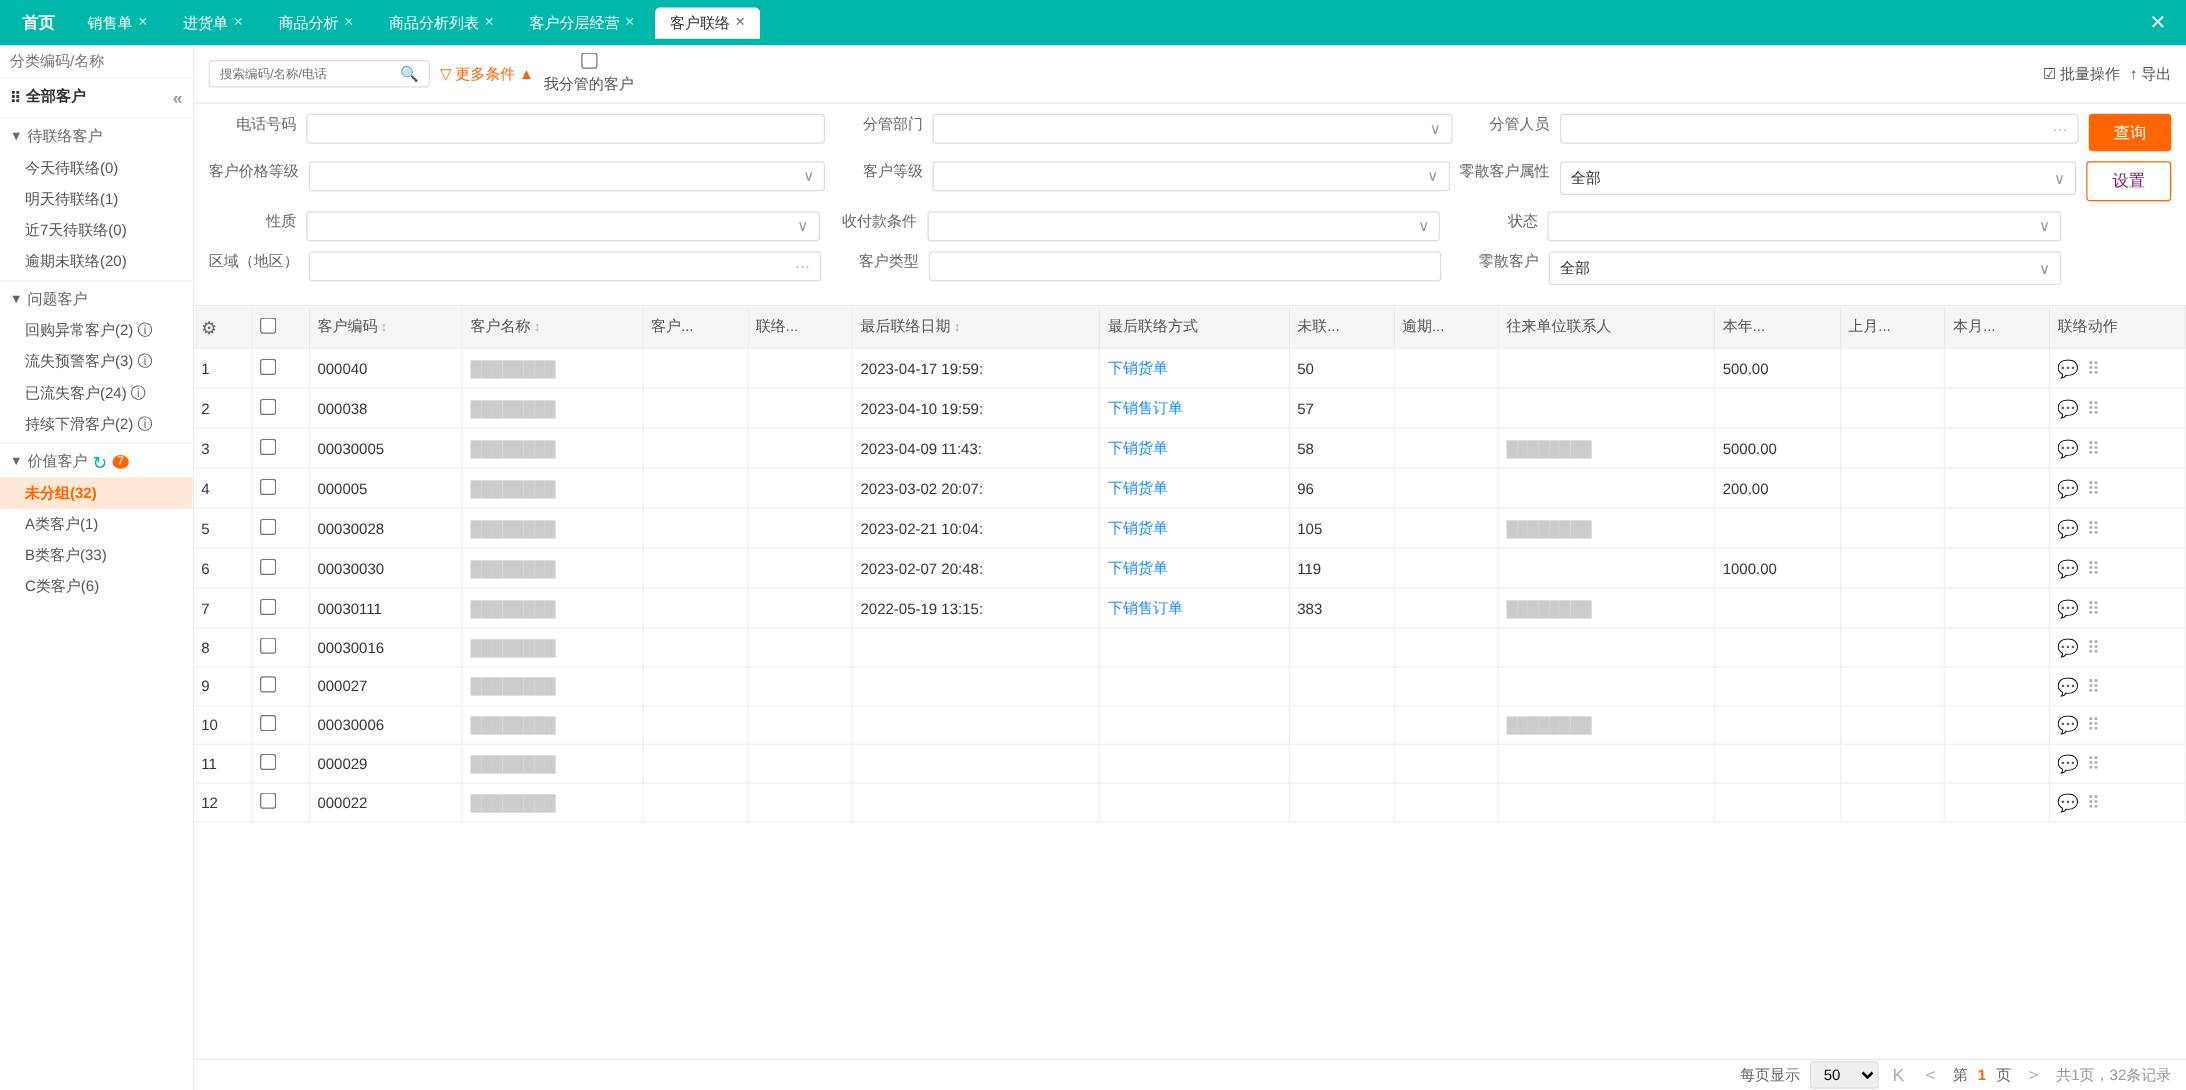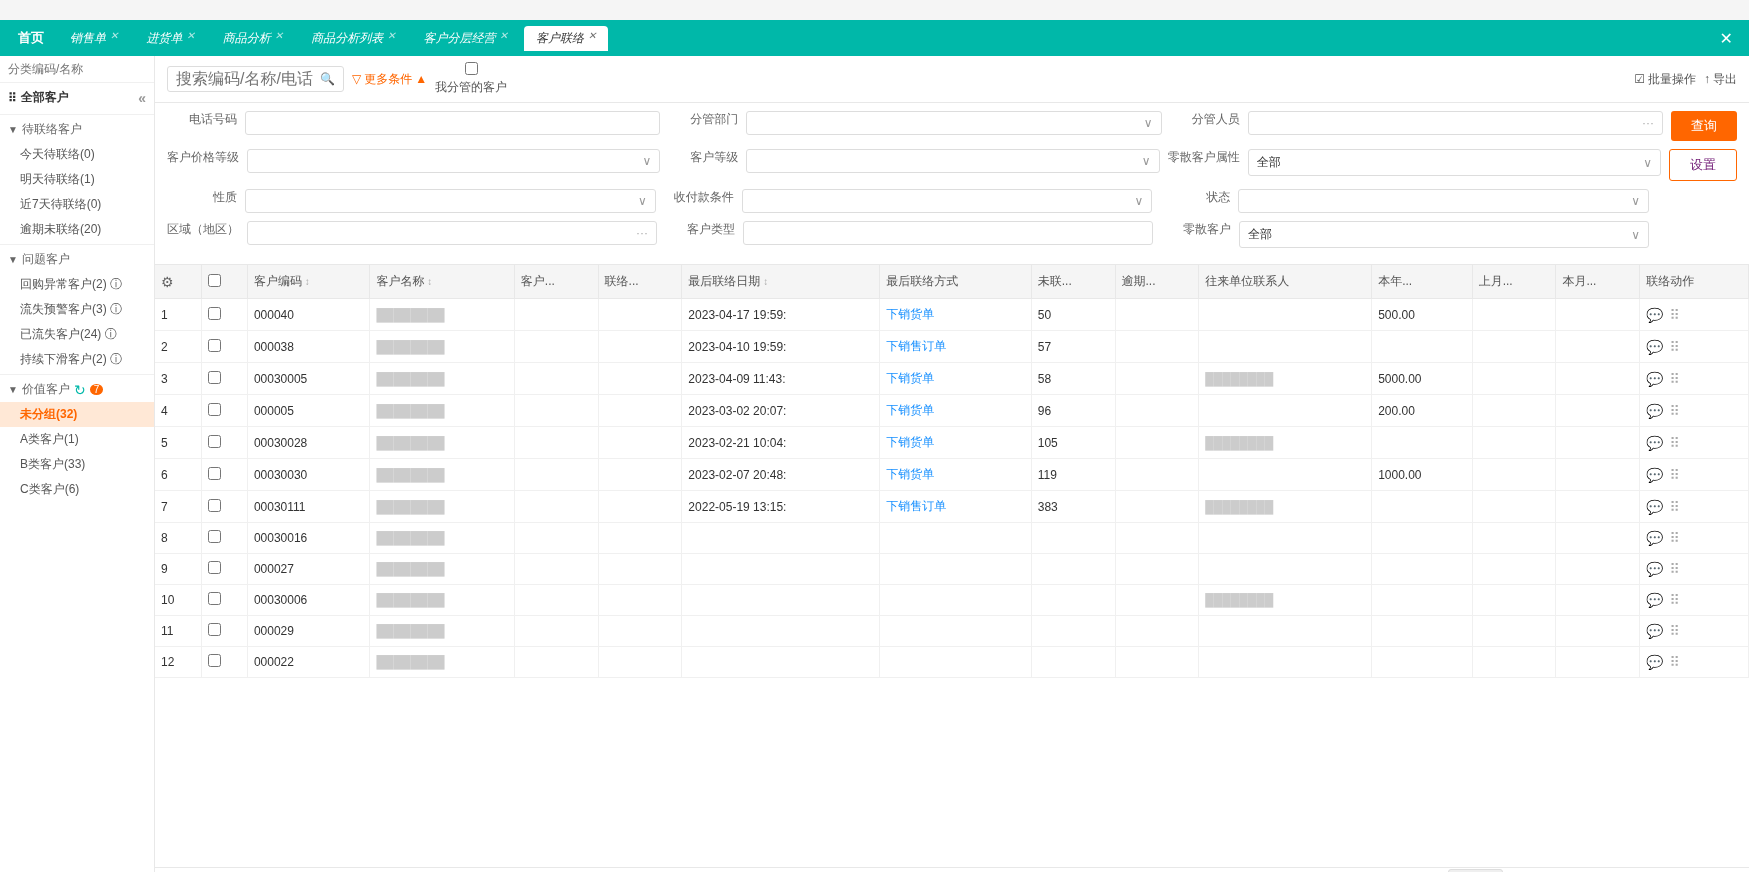--- a/index.html
+++ b/index.html
@@ -7,33 +7,31 @@
 
     
     .top-nav {
       display: flex;
       align-items: center;
       background: #00b8a9;
       height: 36px;
       padding: 0 8px;
       gap: 4px;
       color: white;
-      margin-top: 20px;
     }
     .nav-tab {
       display: flex;
-      align-items: flex-start;
+      align-items: center;
       padding: 4px 12px;
       border-radius: 4px 4px 0 0;
       cursor: pointer;
       font-size: 12px;
       color: white;
       white-space: nowrap;
       gap: 4px;
-      font-style: italic;
     }
     .nav-tab.active { background: white; color: #333; }
     .nav-tab .close-x { font-size: 10px; opacity: 0.7; }
     .nav-home { font-size: 13px; font-weight: bold; padding: 4px 10px; color: white; cursor: pointer; }
     .top-right-x {
       margin-left: auto;
       color: white;
       cursor: pointer;
       font-size: 16px;
       padding: 0 8px;
@@ -124,21 +122,21 @@
       align-items: center;
       border: 1px solid #ddd;
       border-radius: 3px;
       padding: 3px 8px;
       gap: 4px;
       background: white;
     }
     .filter-search input {
       border: none;
       outline: none;
-      font-size: 16px;
+      font-size: 10px;
       width: 140px;
       color: #999;
     }
     .filter-more {
       display: flex;
       align-items: center;
       gap: 3px;
       color: #ff6600;
       cursor: pointer;
       font-size: 12px;

